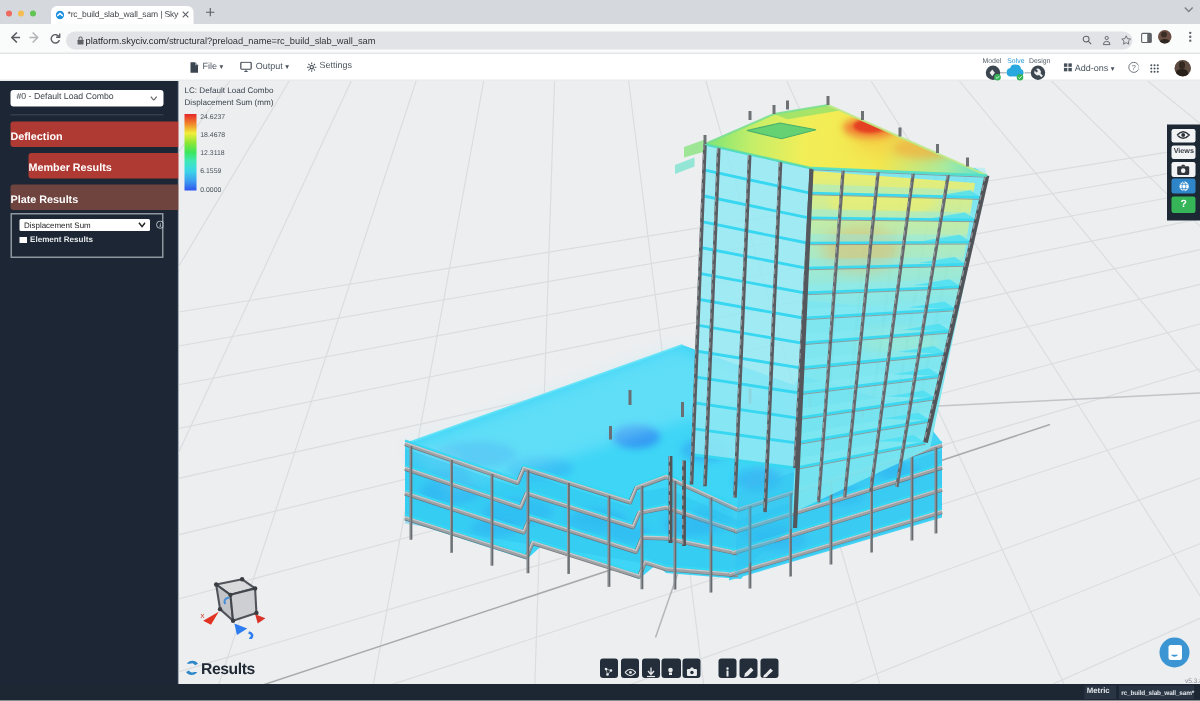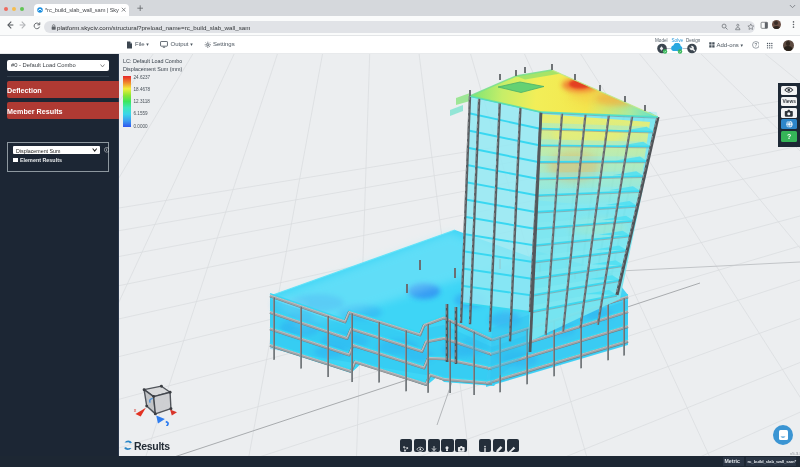--- a/index.html
+++ b/index.html
@@ -170,21 +170,22 @@
 
 <div id="sidebar">
   <div class="abs" style="left:7px;top:5.5px;width:102px;height:11.5px;background:#fff;border-radius:2px;">
     <div class="abs" style="left:4px;top:2.8px;font-size:5.8px;color:#3a3f44;">#0 - Default Load Combo</div>
     <svg class="abs" style="right:4px;top:4px" width="5" height="3.4" viewBox="0 0 10 7">
         <path d="M1 1 L5 6 L9 1" fill="none" stroke="#666" stroke-width="1.6"></path>
       </svg>
   </div>
   <div class="abs" style="left:7px;top:21.5px;width:102px;height:1px;background:#323e4c;"></div>
   <div class="sbtn" style="top:27px;background:#af3a33;"><span>Deflection</span></div>
-  <div class="sbtn" style="top:48px;background:#af3a33;"><span>Member Results</span></div>
+  <div class="sbtn" style="top:48px;background:#af3a33;margin-left:12px;"><span>Member Results</span></div>
+  <div class="sbtn" style="top:69px;background:#6f443f;"><span>Plate Results</span></div>
   <div class="abs" style="left:7px;top:88px;width:102px;height:29.5px;border:1px solid #8d979f;">
     <div class="abs" style="left:5px;top:3px;width:87px;height:7.6px;background:#fff;border-radius:1px;">
       <div class="abs" style="left:3px;top:1.5px;font-size:5.3px;color:#222;">Displacement Sum</div>
       <svg class="abs" style="right:3px;top:2.2px" width="5.4" height="3.6" viewBox="0 0 10 7">
           <path d="M1 1 L5 6 L9 1" fill="none" stroke="#222" stroke-width="2"></path>
         </svg>
     </div>
     <svg class="abs" style="left:95.5px;top:4.4px" width="5.6" height="5.6" viewBox="0 0 12 12">
         <circle cx="6" cy="6" r="5.2" fill="none" stroke="#dfe3e6" stroke-width="1.1"></circle>
         <text x="6" y="8.6" font-size="7.5" text-anchor="middle" fill="#dfe3e6" font-family="Liberation Serif" font-style="italic" font-weight="bold">i</text>

